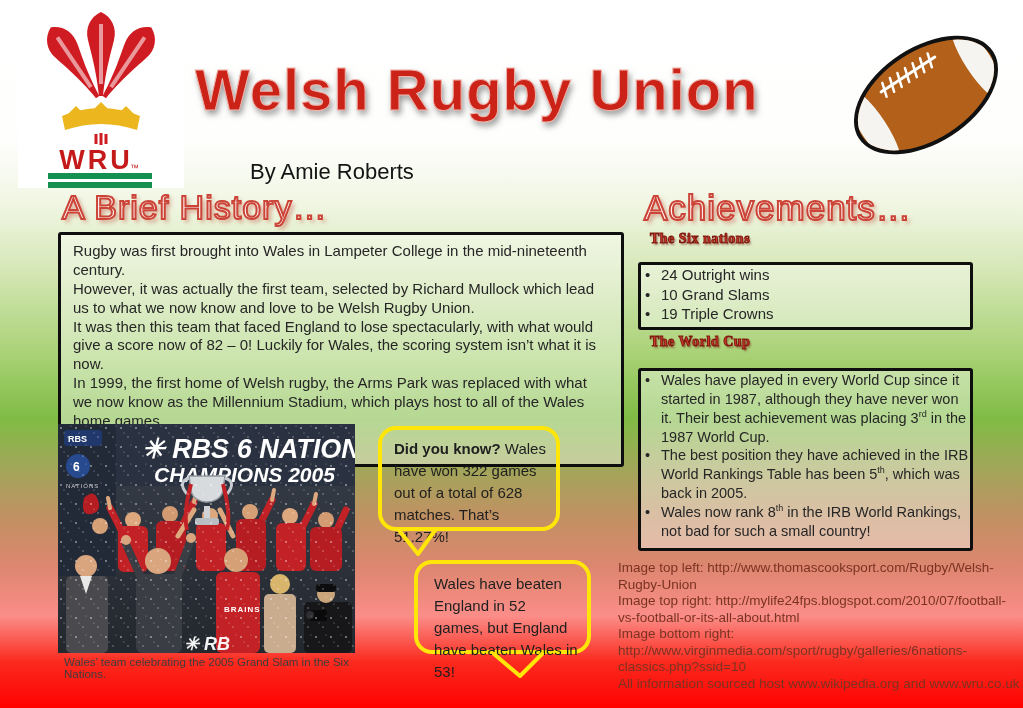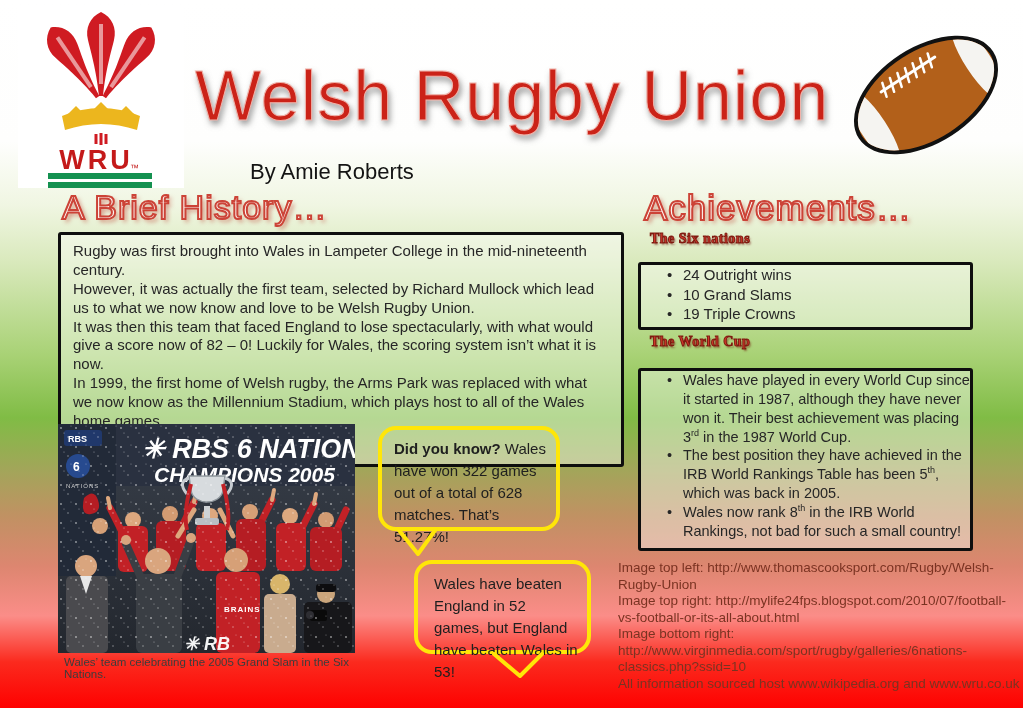--- a/index.html
+++ b/index.html
@@ -8,22 +8,22 @@
     font-family:"Liberation Sans", sans-serif;
     background: linear-gradient(180deg,
       #ffffff 0%, #fefefd 20%, #f0f6e2 29%, #d9e9bc 37%,
       #a9d276 50%, #80bc45 59%, #a3a55a 66.5%, #c19163 73%,
       #dd8670 80%, #fb8d88 87%, #fb2a1e 93.5%, #fe0100 100%);
   }
   .abs { position:absolute; }
 
   
   .wordart-title {
-    left:195px; top:56px; width:632px; text-align:right;
-    font-size:70px; font-weight:400; letter-spacing:1px; color:#cb2318;
+    left:195px; top:56px; width:632px; text-align:left;
+    font-size:58px; font-weight:700; letter-spacing:1px; color:#cb2318;
     -webkit-text-stroke:1px #f0b3aa;
     text-shadow: 2px 4px 6px rgba(110,110,110,0.75);
     white-space:nowrap;
   }
   .byline { left:250px; top:159px; font-size:22px; color:#141414; }
   .hollow-heading {
     font-weight:400; color:rgba(255,250,246,0.92);
     -webkit-text-stroke:2px #cc4337;
     text-shadow: 3px 3px 4px rgba(185,55,40,0.55);
     letter-spacing:1px; white-space:nowrap;
@@ -41,21 +41,21 @@
 
   
   .tbox {
     box-sizing:border-box; border:3px solid #0e0e0e; border-radius:3px;
     background:rgba(255,255,255,0.42); color:#262626;
   }
   .h-box { left:58px; top:232px; width:566px; height:235px; padding:7px 12px; font-size:15px; line-height:1.26; }
   .sn-box { left:638px; top:262px; width:335px; height:68px; padding:5px 10px 5px 14px; font-size:15px; line-height:1.3; }
   .wc-box { left:638px; top:368px; width:335px; height:183px; padding:7px 10px 7px 14px; font-size:14.5px; line-height:1.3; }
   .blist { margin:0; padding:0; }
-  .blist li { list-style:none; position:relative; padding-left:20px;margin-left:22px; }
+  .blist li { list-style:none; position:relative; padding-left:20px; }
   .blist li::before { content:"\2022"; position:absolute; left:4px; }
   sup { font-size:9px; }
 
   
   .bubble {
     box-sizing:border-box; border:4px solid #ffe608; border-radius:18px;
     color:#1f1f1f; font-size:15px; line-height:22px; background:transparent;
   }
   .bubble1 { left:378px; top:426px; width:182px; height:105px; padding:8px 10px 8px 12px; }
   .bubble2 { left:414px; top:560px; width:177px; height:94px; padding:9px 8px 12px 16px; }

